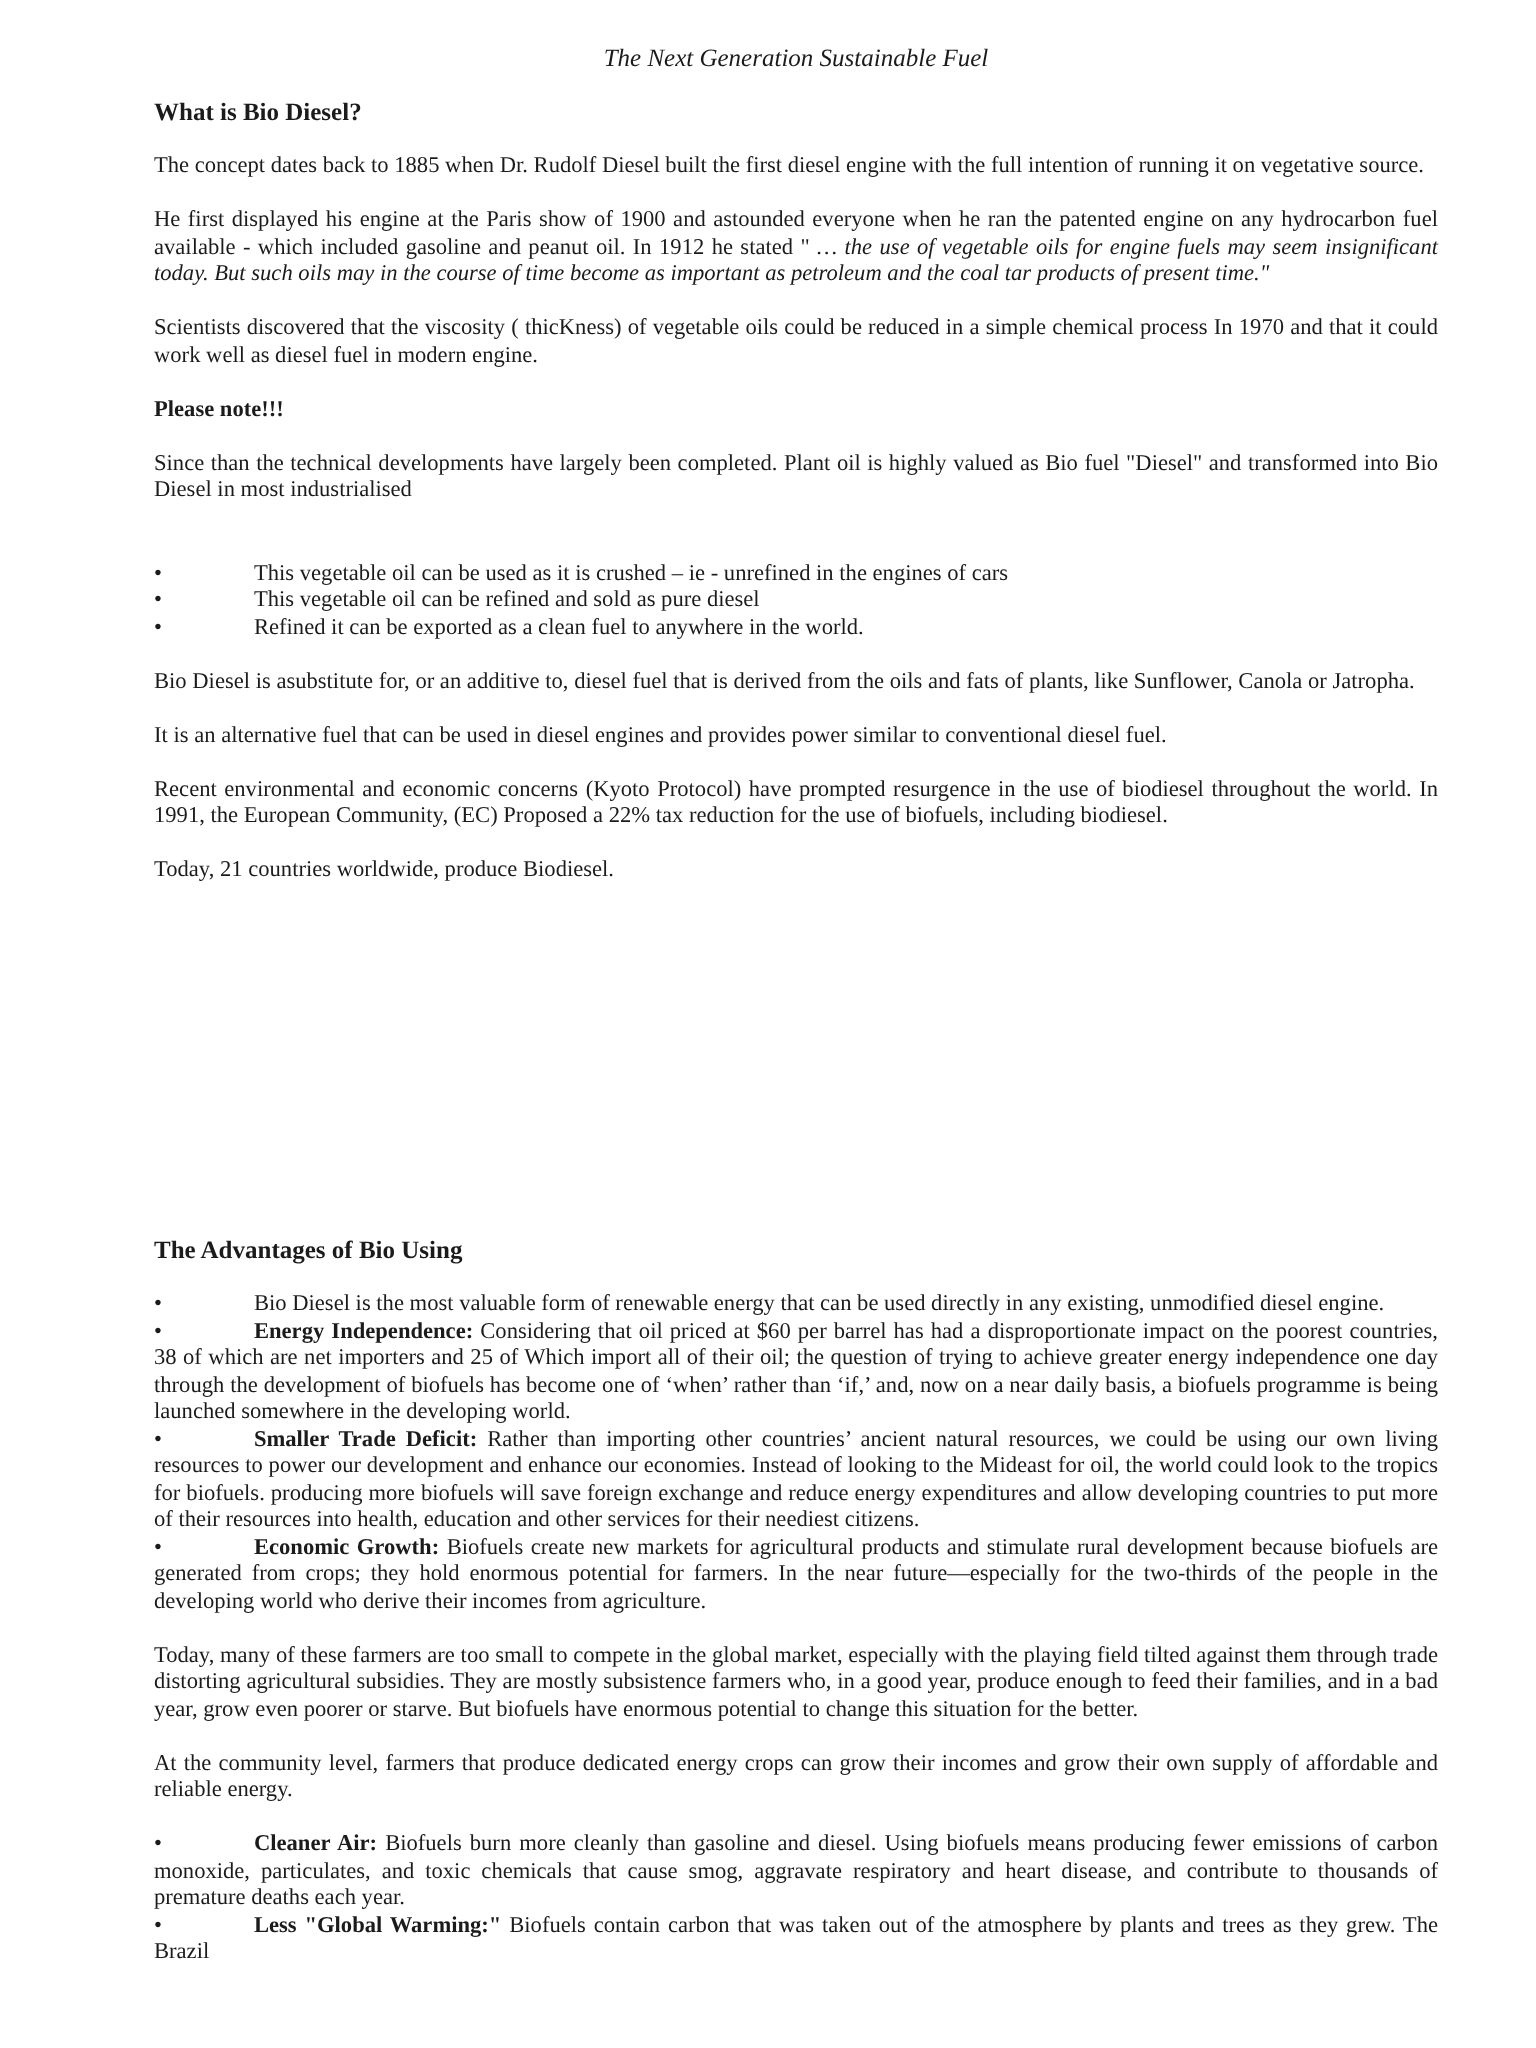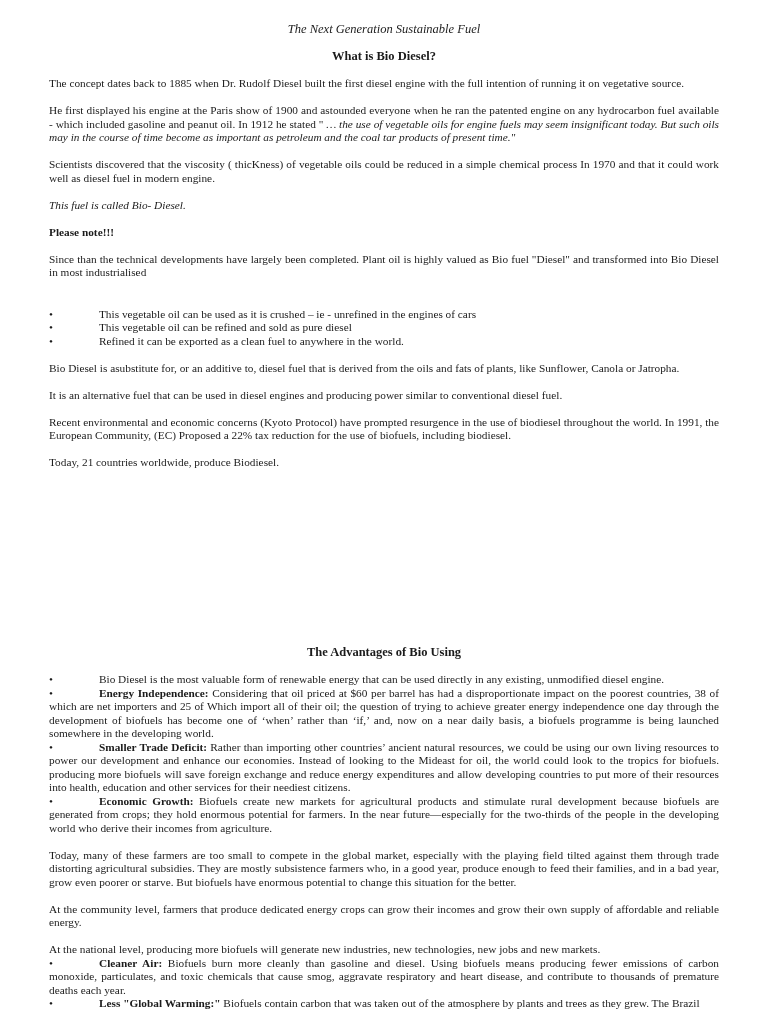--- a/index.html
+++ b/index.html
@@ -8,33 +8,33 @@
   }
   body {
     width: 768px; height: 1024px;
     overflow: hidden;
     font-family: "Liberation Serif", serif;
     color: #1b1b1b;
     -webkit-font-smoothing: antialiased;
   }
   .page {
     width: 768px; height: 1024px;
-    padding: 23px 49px 0 49px;
+    padding: 23px 49px 0 77px;
     box-sizing: border-box;
     background: #ffffff;
   }
   .title {
     text-align: center;
     font-style: italic;
     font-size: 12.5px;
     line-height: 13.5px;
     margin-bottom: 13.5px;
   }
   .heading {
-    text-align: center;
+    text-align: left;
     font-weight: bold;
     font-size: 12.5px;
     line-height: 13.5px;
     margin-bottom: 13.5px;
   }
   .para {
     font-size: 11.3px;
     line-height: 13.5px;
     text-align: justify;
     margin-bottom: 13.5px;
@@ -60,40 +60,38 @@
 </style>
 </head>
 <body>
 
 <div class="page">
     <div class="title"><span class="i">The Next Generation Sustainable Fuel</span></div>
     <div class="heading"><span class="b">What is Bio Diesel?</span></div>
     <div class="para"><span>The concept dates back to 1885 when Dr. Rudolf Diesel built the first diesel engine with the full intention of running it on vegetative source.</span></div>
     <div class="para"><span>He first displayed his engine at the Paris show of 1900 and astounded everyone when he ran the patented engine on any hydrocarbon fuel available - which included gasoline and peanut oil. In 1912 he stated " </span><span class="i">… the use of vegetable oils for engine fuels may seem insignificant today. But such oils may in the course of time become as important as petroleum and the coal tar products of present time."</span></div>
     <div class="para"><span>Scientists discovered that the viscosity ( thicKness) of vegetable oils could be reduced in a simple chemical process In 1970 and that it could work well as diesel fuel in modern engine.</span></div>
-    <div class="para"><span class="i">This fuel is called Bio- Diesel.</span></div>
     <div class="para"><span class="b">Please  note!!!</span></div>
     <div class="para"><span>Since than the technical developments have largely been completed. Plant oil is highly valued as Bio fuel "Diesel" and transformed into Bio Diesel in most industrialised</span></div>
     <div class="list">
       <div class="list-item"><span class="glyph">•</span><span class="tab"></span><span>This vegetable oil can be used as it is crushed – ie - unrefined in the engines of cars</span></div>
       <div class="list-item"><span class="glyph">•</span><span class="tab"></span><span>This vegetable oil can be refined and sold as pure diesel</span></div>
       <div class="list-item"><span class="glyph">•</span><span class="tab"></span><span>Refined it can be exported as a clean fuel to anywhere in the world.</span></div>
     </div>
     <div class="para"><span>Bio Diesel is asubstitute for, or an additive to, diesel fuel that is derived from the oils and fats of plants, like Sunflower, Canola or Jatropha.</span></div>
-    <div class="para"><span>It is an alternative fuel that can be used in diesel engines and producing power similar to conventional diesel fuel.</span></div>
+    <div class="para"><span>It is an alternative fuel that can be used in diesel engines and provides power similar to conventional diesel fuel.</span></div>
     <div class="para"><span>Recent environmental and economic concerns (Kyoto Protocol) have prompted resurgence in the use of biodiesel throughout the world. In 1991, the European Community, (EC) Proposed a 22% tax reduction for the use of biofuels, including biodiesel.</span></div>
     <div class="para"><span>Today, 21 countries worldwide, produce Biodiesel.</span></div>
     <div class="spacer"></div>
     <div class="heading"><span class="b">The Advantages of Bio Using</span></div>
     <div class="adv-group">
       <div class="adv-item"><span class="glyph">•</span><span class="tab"></span><span>Bio Diesel is the most valuable form of renewable energy that can be used directly in any existing, unmodified diesel engine.</span></div>
       <div class="adv-item"><span class="glyph">•</span><span class="tab"></span><span class="b">Energy Independence:</span><span> Considering that oil priced at $60 per barrel has had a disproportionate impact on the poorest countries, 38 of which are net importers and 25 of Which import all of their oil; the question of trying to achieve greater energy independence one day through the development of biofuels has become one of ‘when’ rather than ‘if,’ and, now on a near daily basis, a biofuels programme is being launched somewhere in the developing world.</span></div>
       <div class="adv-item"><span class="glyph">•</span><span class="tab"></span><span class="b">Smaller Trade Deficit:</span><span> Rather than importing other countries’ ancient natural resources, we could be using our own living resources to power our development and enhance our economies. Instead of looking to the Mideast for oil, the world could look to the tropics for biofuels. producing more biofuels will save foreign exchange and reduce energy expenditures and allow developing countries to put more of their resources into health, education and other services for their neediest citizens.</span></div>
       <div class="adv-item"><span class="glyph">•</span><span class="tab"></span><span class="b">Economic Growth:</span><span> Biofuels create new markets for agricultural products and stimulate rural development because biofuels are generated from crops; they hold enormous potential for farmers. In the near future—especially for the two-thirds of the people in the developing world who derive their incomes from agriculture.</span></div>
     </div>
     <div class="para"><span>Today, many of these farmers are too small to compete in the global market, especially with the playing field tilted against them through trade distorting agricultural subsidies. They are mostly subsistence farmers who, in a good year, produce enough to feed their families, and in a bad year, grow even poorer or starve. But biofuels have enormous potential to change this situation for the better.</span></div>
     <div class="para"><span>At the community level, farmers that produce dedicated energy crops can grow their incomes and grow their own supply of affordable and reliable energy.</span></div>
-    <div class="para tight"><span>At the national level, producing more biofuels will generate new industries, new technologies, new jobs and new markets.</span></div>
     <div class="adv-group">
       <div class="adv-item"><span class="glyph">•</span><span class="tab"></span><span class="b">Cleaner Air:</span><span> Biofuels burn more cleanly than gasoline and diesel. Using biofuels means producing fewer emissions of carbon monoxide, particulates, and toxic chemicals that cause smog, aggravate respiratory and heart disease, and contribute to thousands of premature deaths each year.</span></div>
       <div class="adv-item"><span class="glyph">•</span><span class="tab"></span><span class="b">Less "Global Warming:"</span><span> Biofuels contain carbon that was taken out of the atmosphere by plants and trees as they grew. The Brazil</span></div>
     </div>
   </div>
 
 </body></html>

